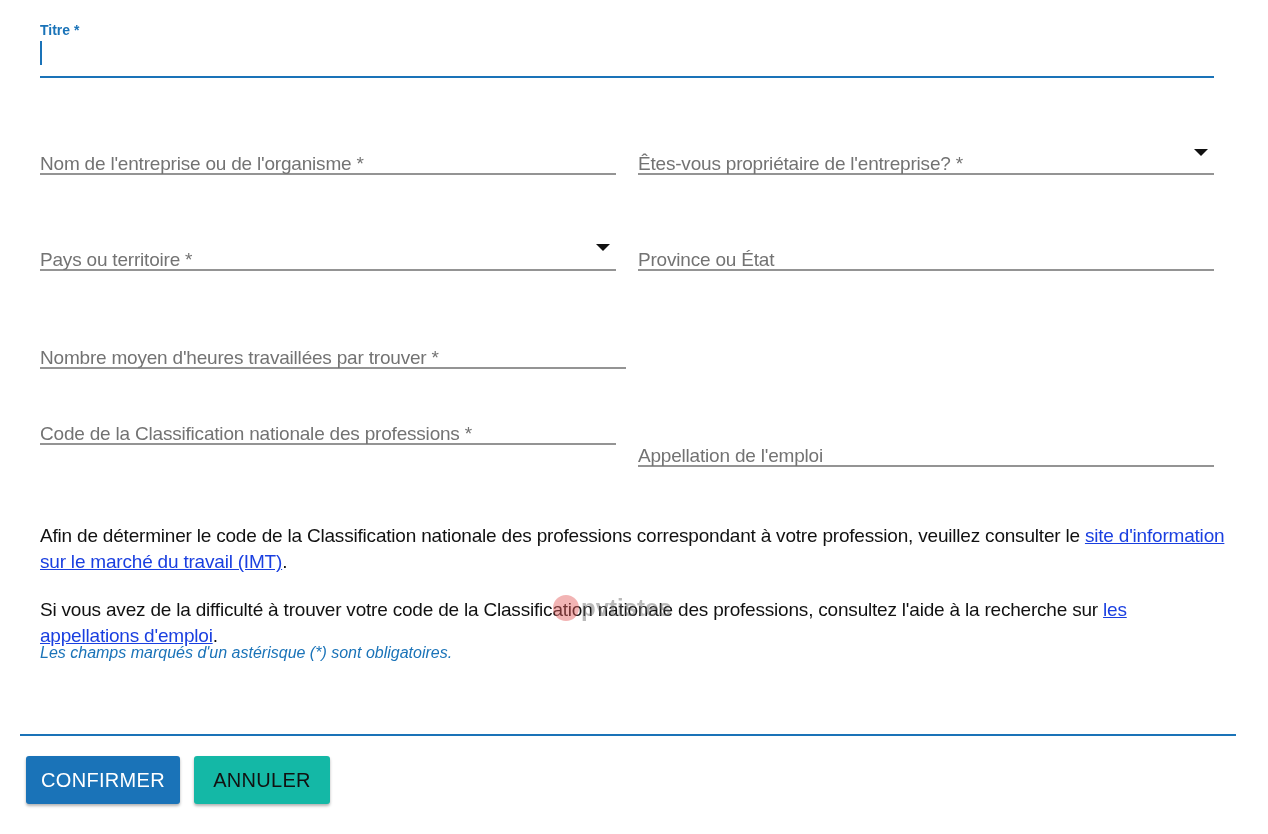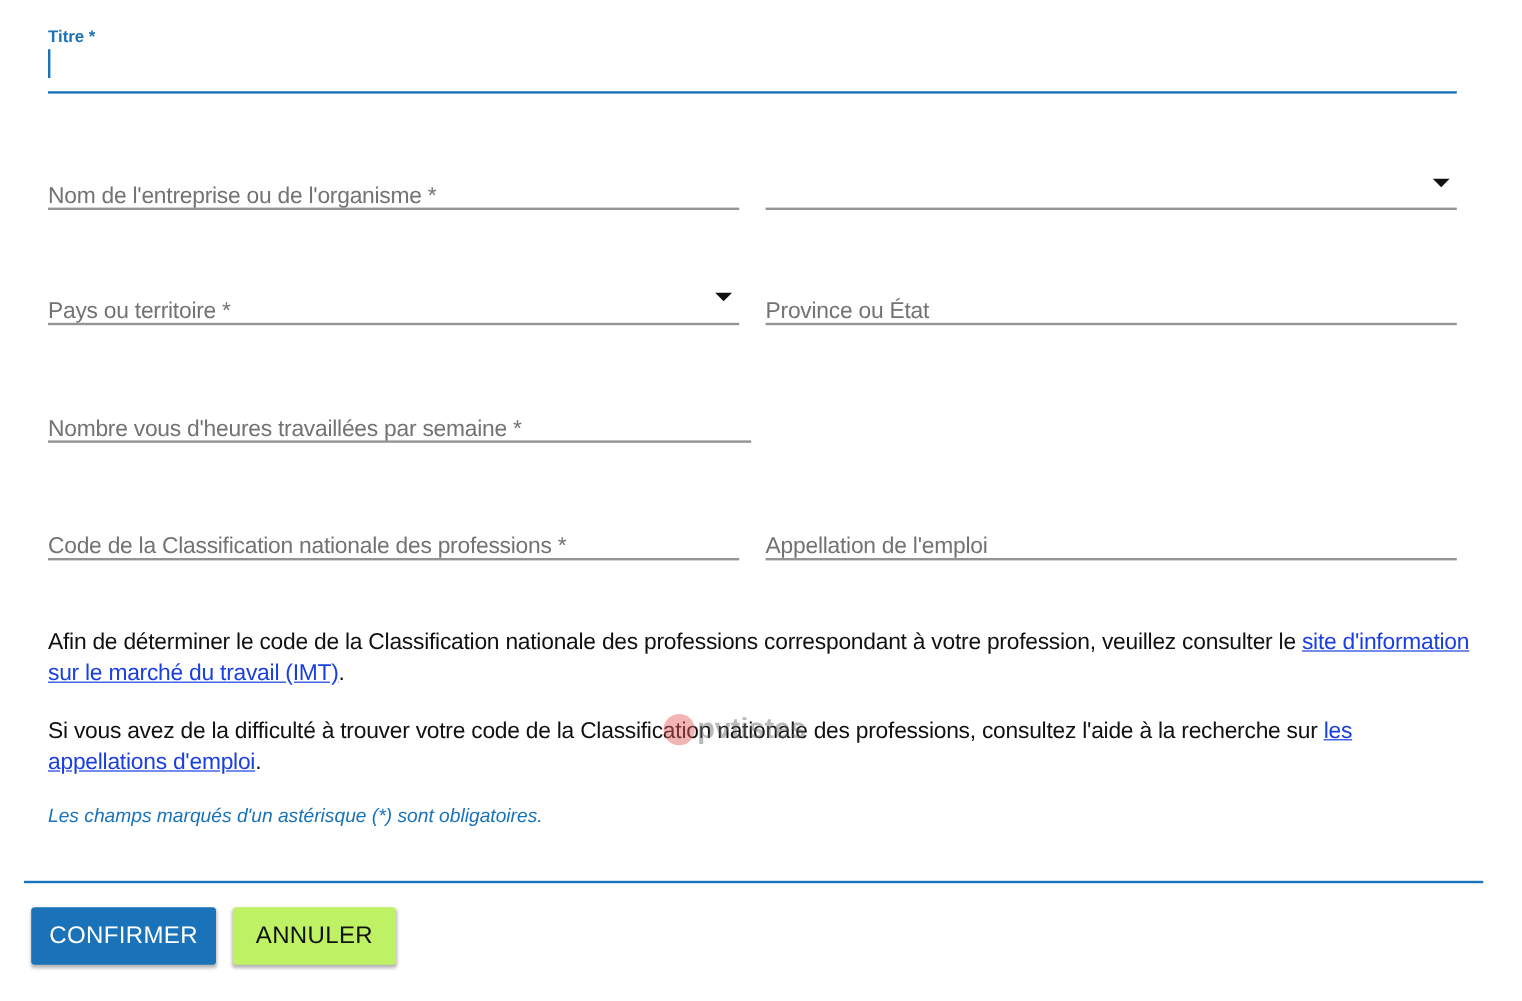--- a/index.html
+++ b/index.html
@@ -9,62 +9,63 @@
   .field .label { position: absolute; left: 0; top: 10px; font-size: 19px; color: #737373;
                   white-space: nowrap; letter-spacing: -0.2px; }
   .field.focused { border-bottom: 2px solid #1a73b8; font-weight: bold; }
   .field .flabel { position: absolute; left: 0; top: -19px; font-size: 14px; color: #1a73b8; }
   .caret { position: absolute; left: 0; top: 0px; width: 2px; height: 24px; background: #1a73b8; }
   .arrow { position: absolute; right: 6px; top: 12px; width: 0; height: 0;
            border-left: 7px solid transparent; border-right: 7px solid transparent;
            border-top: 7px solid #111; }
   .para { position: absolute; left: 40px; font-size: 19px; line-height: 26px; color: #111; width: 1190px; letter-spacing: -0.2px; }
   .para a { color: #1a3fe0; text-decoration: underline; }
-  .note { position: absolute; left: 40px; top: 672px; font-size: 16px; font-style: italic; color: #1a73b8; text-align: right; }
+  .note { position: absolute; left: 40px; top: 644px; font-size: 16px; font-style: italic; color: #1a73b8; text-align: right; }
   .divider { position: absolute; left: 20px; top: 734px; width: 1216px; height: 2px; background: #1a73b8; }
   .btn { position: absolute; top: 756px; height: 48px; border-radius: 3px; font-size: 20px;
          display: flex; align-items: center; justify-content: center; letter-spacing: 0.3px;
          box-shadow: 0 2px 3px rgba(0,0,0,0.3); border: none; cursor: pointer;
          font-family: "Liberation Sans", "DejaVu Sans", sans-serif; }
   .btn.primary { left: 26px; width: 154px; background: #1a73b8; color: #fff; }
-  .btn.secondary { left: 194px; width: 136px; background: #bef264; color: #111; }
+  .btn.secondary { left: 194px; width: 136px; background: #14b8a6; color: #111; }
   .watermark { position: absolute; left: 553px; top: 594px; display: flex; align-items: center; opacity: 0.45; }
   .watermark .dot { width: 26px; height: 26px; border-radius: 50%; background: #e45a5a; }
   .watermark .wm { font-size: 24px; color: #666; margin-left: 2px; font-weight: bold; }
 </style>
 </head>
 <body>
 
 <div class="field focused" style="left:40px; top:44px; width:1174px; height:32px;">
   <span class="flabel" style="top:-22px;">Titre *</span>
   <span class="caret" style="top:-3px;"></span>
 </div>
 
 <div class="field" style="left:40px; top:143px; width:576px;">
   <span class="label">Nom de l'entreprise ou de l'organisme *</span>
 </div>
 
 <div class="field" style="left:638px; top:143px; width:576px;">
+  <span class="label">Êtes-vous propriétaire de l'entreprise? *</span>
   <span class="arrow" style="top:6px;"></span>
 </div>
 
 <div class="field" style="left:40px; top:239px; width:576px;text-decoration:underline;">
   <span class="label">Pays ou territoire *</span>
   <span class="arrow" style="top:5px;"></span>
 </div>
 
 <div class="field" style="left:638px; top:239px; width:576px;">
   <span class="label">Province ou État</span>
 </div>
 
 <div class="field" style="left:40px; top:337px; width:586px;">
-  <span class="label">Nombre vous d'heures travaillées par semaine *</span>
+  <span class="label">Nombre moyen d'heures travaillées par trouver *</span>
 </div>
 
-<div class="field" style="left:40px; top:435px; width:576px;">
+<div class="field" style="left:40px; top:413px; width:576px;">
   <span class="label">Code de la Classification nationale des professions *</span>
 </div>
 
 <div class="field" style="left:638px; top:435px; width:576px;">
   <span class="label">Appellation de l'emploi</span>
 </div>
 
 <p class="para" style="top:523px; margin:0;">
   <span>Afin de déterminer le code de la Classification nationale des professions correspondant à votre profession, veuillez consulter le </span><a href="#">site d'information sur le marché du travail (IMT)</a><span>.</span>
 </p>

